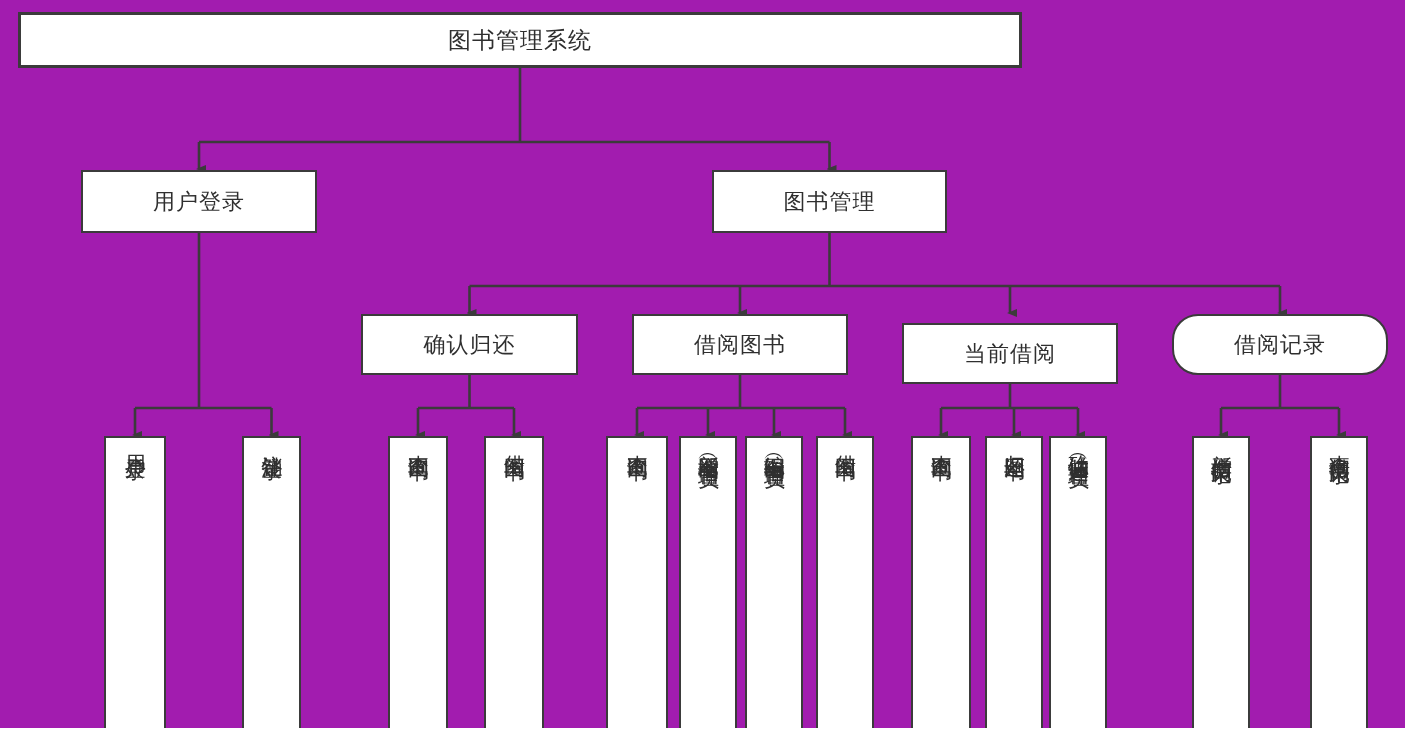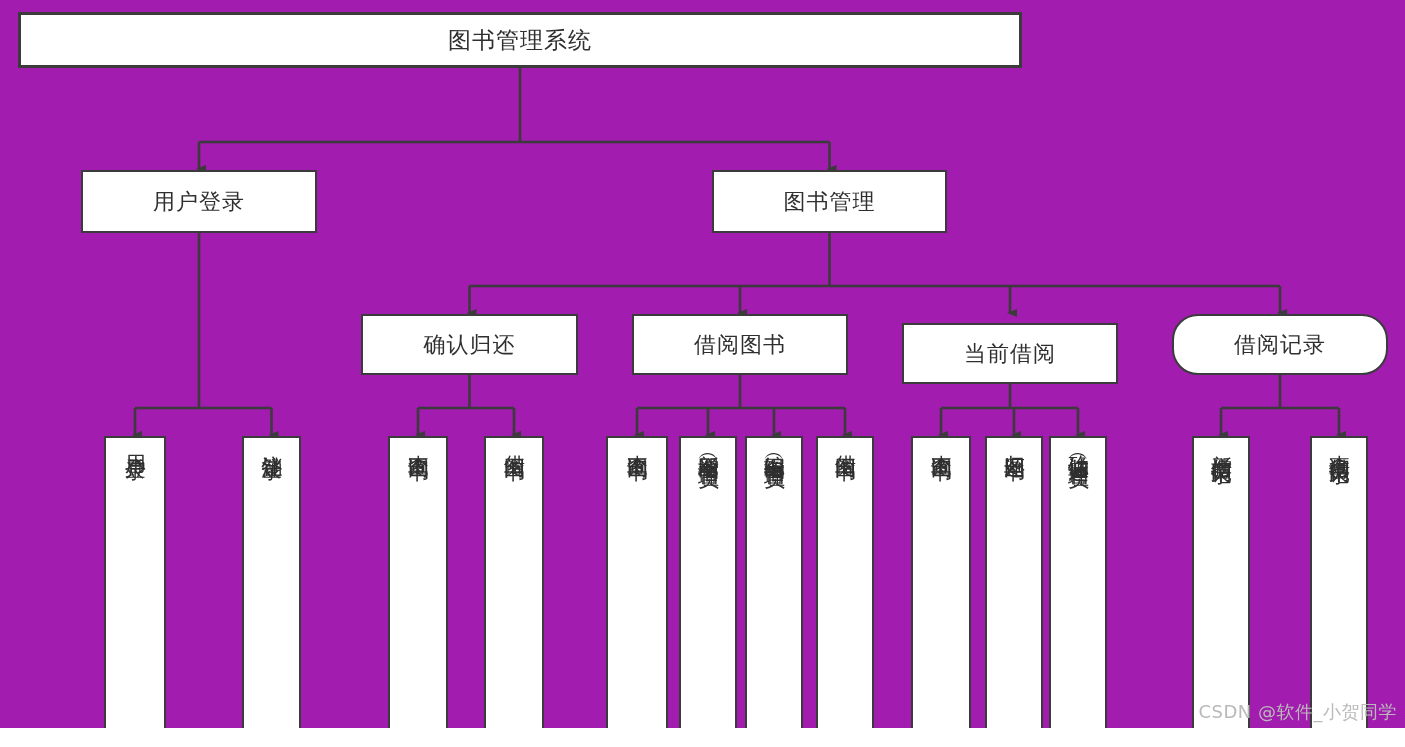--- a/index.html
+++ b/index.html
@@ -184,14 +184,13 @@
         <span class="node-label">确认归还（管理员）</span>
       </div>
       <div class="node leaf" style="left: 1192px; top: 436px; width: 58px; height: 298px;">
         <span class="node-label">新增借阅记录</span>
       </div>
       <div class="node leaf" style="left: 1310px; top: 436px; width: 58px; height: 298px;">
         <span class="node-label">查询借阅记录</span>
       </div>
     </div>
 
-  <div class="watermark">CSDN @软件_小贺同学</div>
 </div>
 
 </body></html>

